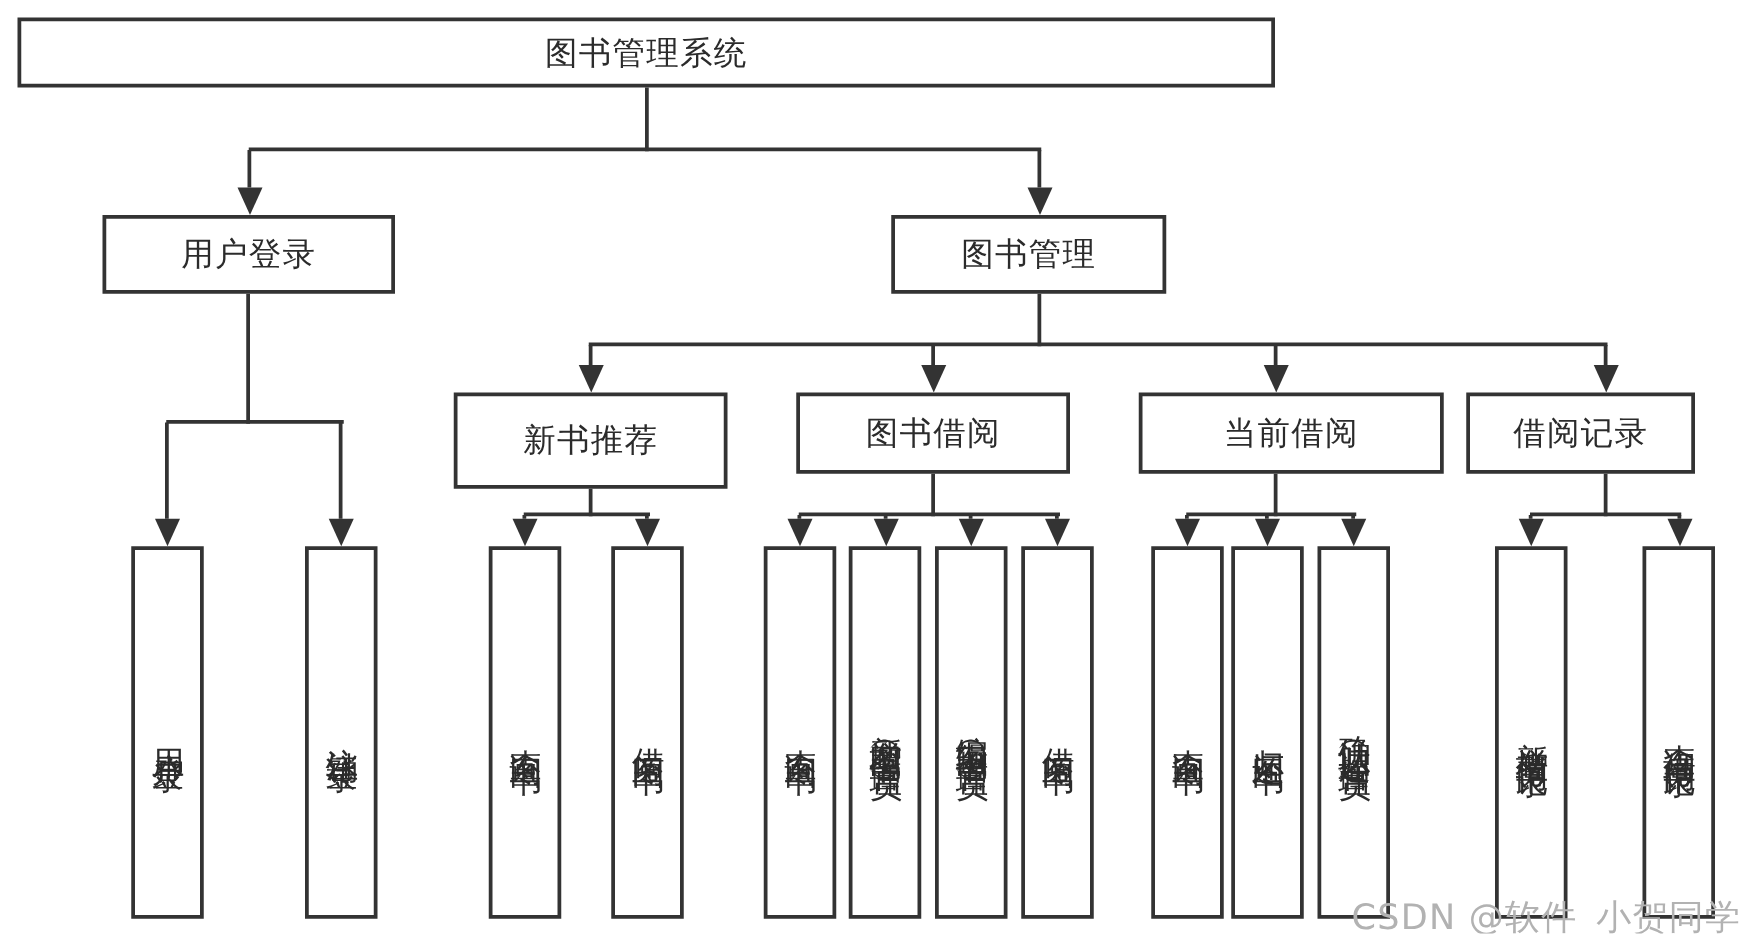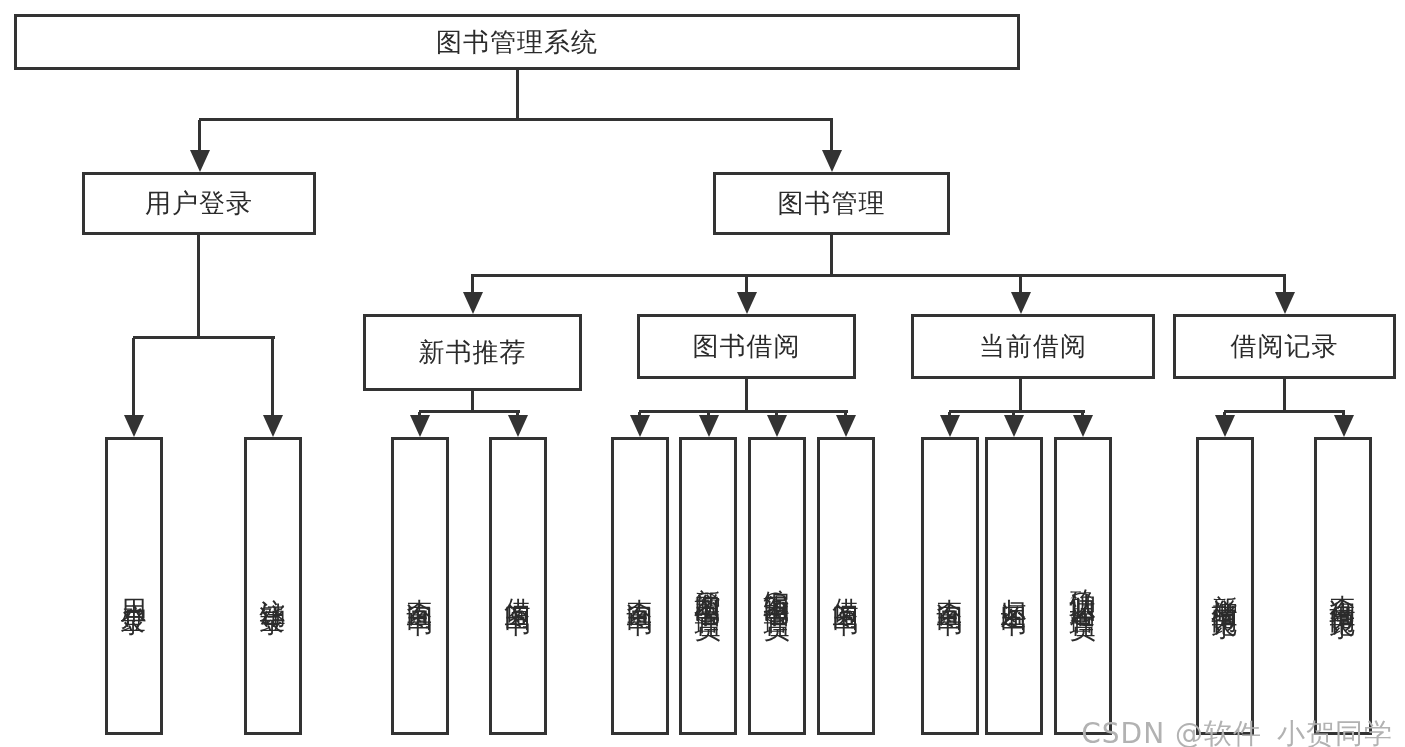--- a/index.html
+++ b/index.html
@@ -111,34 +111,34 @@
   <div class="arrow" style="left:1223px; top:412px; height:3px;"></div>
   <div class="arrow" style="left:1342px; top:412px; height:3px;"></div>
 
   <div class="node" style="left:14px; top:14px; width:1006px; height:56px;">
     <span class="lbl">图书管理系统</span>
   </div>
 
   <div class="node" style="left:82px; top:172px; width:234px; height:63px;">
     <span class="lbl">用户登录</span>
   </div>
-  <div class="node" style="left:713px; top:172px; width:237px; height:63px;">
+  <div class="node" style="left:713px; top:172px; width:220px; height:63px;">
     <span class="lbl">图书管理</span>
   </div>
 
   <div class="node" style="left:363px; top:314px; width:219px; height:77px;">
     <span class="lbl">新书推荐</span>
   </div>
   <div class="node" style="left:637px; top:314px; width:219px; height:65px;justify-content:center;">
     <span class="lbl">图书借阅</span>
   </div>
   <div class="node" style="left:911px; top:314px; width:244px; height:65px;">
     <span class="lbl">当前借阅</span>
   </div>
-  <div class="node" style="left:1173px; top:314px; width:223px; height:65px;">
+  <div class="node" style="left:1173px; top:314px; width:183px; height:65px;">
     <span class="lbl">借阅记录</span>
   </div>
 
   <div class="node leaf" style="left:105px; top:437px; width:58px; height:298px;">
     <span class="lbl">用户登录</span>
   </div>
   <div class="node leaf" style="left:244px; top:437px; width:58px; height:298px;">
     <span class="lbl">注销登录</span>
   </div>
 

